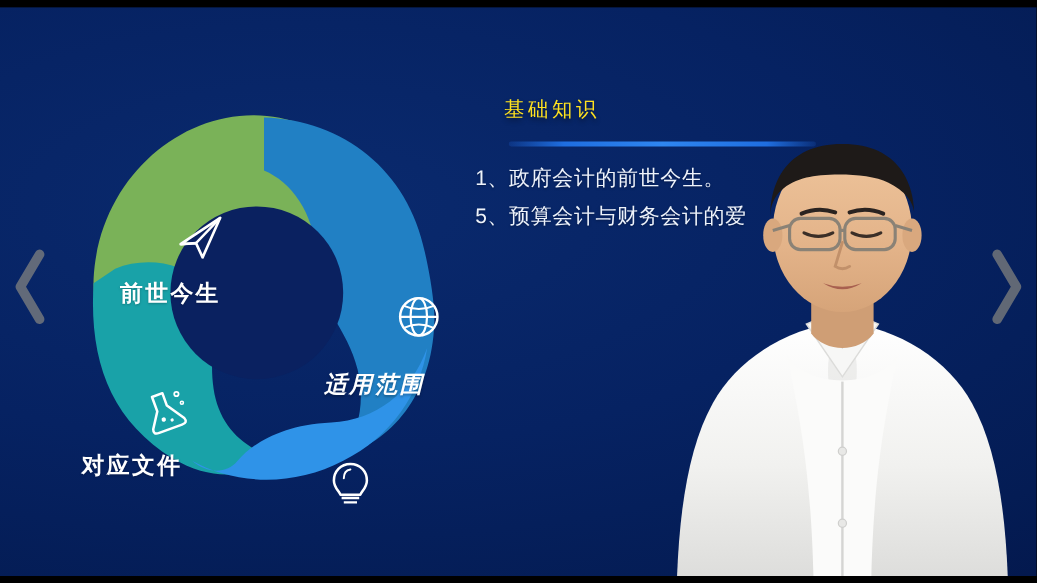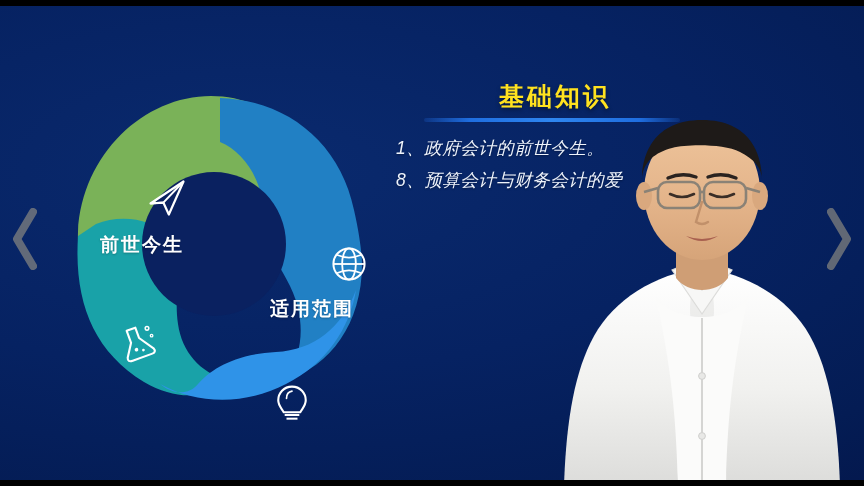--- a/index.html
+++ b/index.html
@@ -60,39 +60,38 @@
   }
   .seg-icon {
     position: absolute;
     width: 44px;
     height: 44px;
     pointer-events: none;
   }
   .seg-icon svg { display:block; width:100%; height:100%; }
 
   #label-prev  { left: 52px;  top: 148px; }
-  #label-scope { left: 222px; top: 212px; }
+  #label-scope { left: 222px; top: 224px; font-style: italic; }
   #label-doc   { left: 20px;  top: 291px; }
   #label-fin   { left: 166px; top: 348px; }
 
   #icon-prev  { left: 97px;  top: 92px; }
   #icon-scope { left: 279px; top: 158px; }
   #icon-doc   { left: 66px;  top: 237px; }
   #icon-fin   { left: 222px; top: 298px; }
 
   
   #title {
     position: absolute;
     left: 420px;
     top: 74px;
     width: 270px;
-    text-align: center;
     color: #ffe21f;
-    font-size: 25px;
-    font-weight: 700;
+    font-size: 17px;
+    font-weight: 400;
     letter-spacing: 3px;
     text-shadow: 0 2px 4px rgba(0,0,0,.45);
   }
   #title-rule {
     position: absolute;
     left: 424px;
     top: 112px;
     width: 256px;
     height: 4px;
     background: linear-gradient(90deg, rgba(26,92,204,.25) 0%, #1f6ee0 18%, #2f86f0 50%, #1f6ee0 84%, rgba(26,92,204,.2) 100%);
@@ -104,21 +103,20 @@
     top: 126px;
     width: 430px;
   }
   .bullet {
     color: #eef3fb;
     font-size: 17.5px;
     line-height: 32px;
     letter-spacing: .5px;
     white-space: nowrap;
     text-shadow: 0 1px 2px rgba(0,0,0,.35);
-    font-style: italic;
   }
 
   
   .nav-arrow {
     position: absolute;
     top: 200px;
     width: 34px;
     height: 66px;
     opacity: .62;
   }
@@ -228,28 +226,29 @@
         <svg viewBox="0 0 48 48">
           <path d="M24 5 C15 5 9 12 9 20 C9 26 13 29 15 33 L33 33 C35 29 39 26 39 20 C39 12 33 5 24 5 Z" fill="none" stroke="#ffffff" stroke-width="2.3" stroke-linejoin="round"></path>
           <line x1="16" y1="36" x2="32" y2="36" stroke="#ffffff" stroke-width="2.2"></line>
           <line x1="18" y1="40" x2="30" y2="40" stroke="#ffffff" stroke-width="2.2"></line>
           <path d="M18 18 Q18 11 24 10" fill="none" stroke="#ffffff" stroke-width="1.8" stroke-linecap="round"></path>
         </svg>
       </span>
 
       <span class="seg-label" id="label-prev">前世今生</span>
       <span class="seg-label" id="label-scope">适用范围</span>
+      <span class="seg-label" id="label-doc">对应文件</span>
     </div>
 
     <div id="title">基础知识</div>
     <div id="title-rule"></div>
 
     <div id="bullets">
       <div class="bullet">1、政府会计的前世今生。</div>
-      <div class="bullet">8、预算会计与财务会计的爱</div>
+      <div class="bullet">5、预算会计与财务会计的爱</div>
     </div>
 
     <div id="presenter">
       <svg viewBox="0 0 330 368" aria-hidden="true">
         <defs>
           <linearGradient id="shirtG" x1="0" y1="0" x2="0" y2="1">
             <stop offset="0%" stop-color="#ffffff"></stop>
             <stop offset="55%" stop-color="#f1f1ef"></stop>
             <stop offset="100%" stop-color="#dcdcda"></stop>
           </linearGradient>

